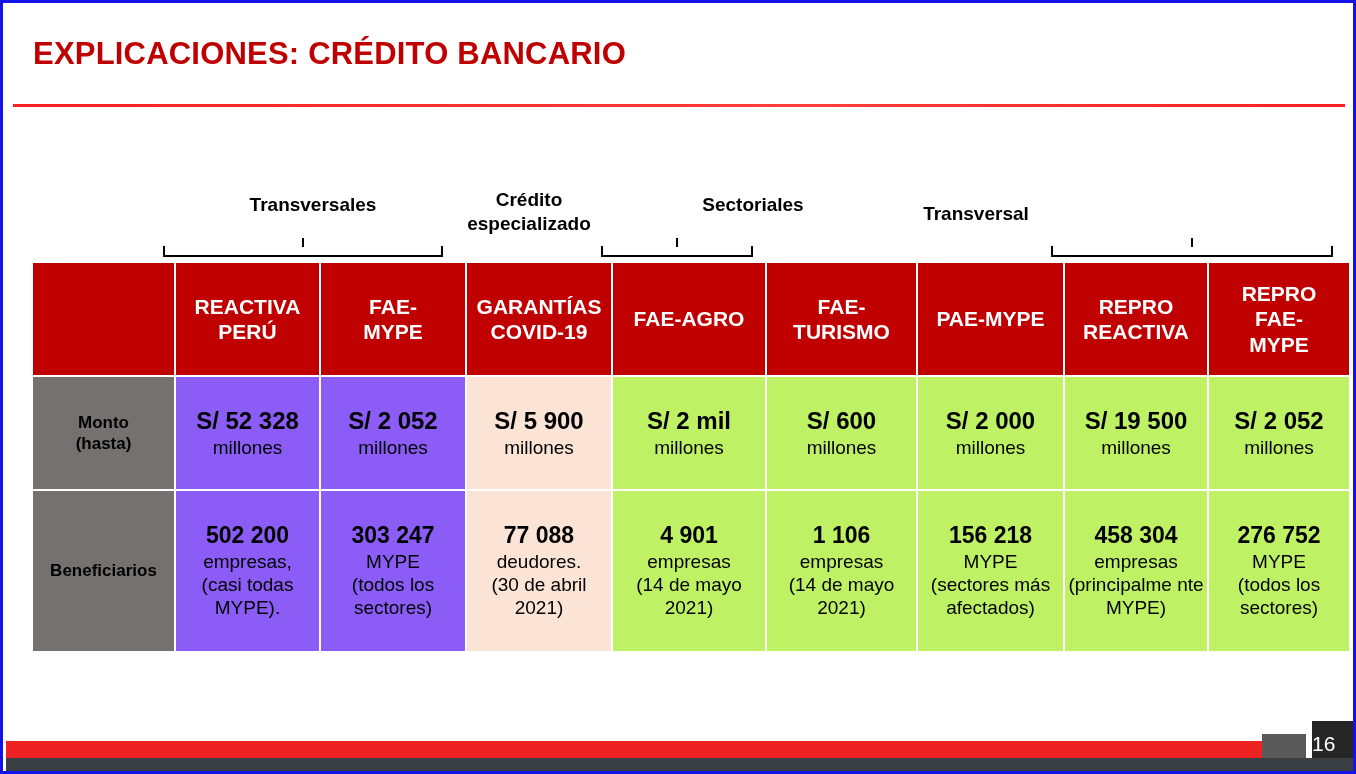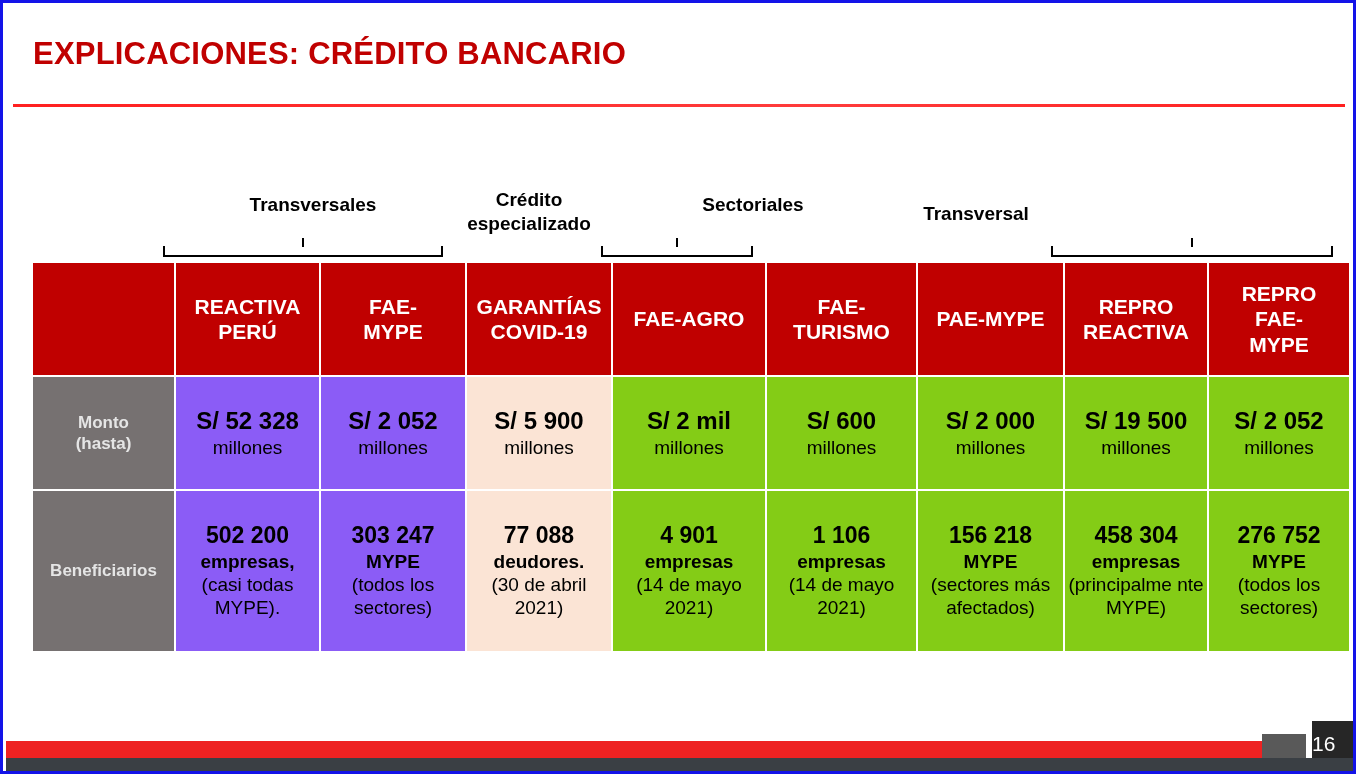--- a/index.html
+++ b/index.html
@@ -99,44 +99,44 @@
     background: #c00000;
     color: #ffffff;
     font-weight: bold;
     font-size: 21px;
     line-height: 1.2;
     height: 112px;
   }
   .hdr-blank { background: #c00000; }
   .rowlbl {
     background: #767171;
-    color: #e5e5e5;
+    color: #000000;
     font-weight: bold;
     font-size: 17px;
     line-height: 1.25;
   }
   .r-monto td { height: 112px; }
   .r-benef td { height: 160px; }
 
   .cell-main {
     font-weight: bold;
     font-size: 24px;
     color: #000;
     line-height: 1.2;
   }
   .cell-sub {
     font-size: 19px;
     color: #000;
     line-height: 1.22;
   }
-  .cell-sub b { font-weight: bold; text-align: center; }
+  .cell-sub b { font-weight: normal; text-align: center; }
 
   .bg-blue { background: #8b5cf6; }
   .bg-peach { background: #fbe4d5; }
-  .bg-gray { background: #84cc16; }
+  .bg-gray { background: #bef264; }
 
   .benef .cell-main { font-size: 23px; }
   .benef .cell-sub { font-size: 19px; }
 
   
   #footer-red {
     position: absolute;
     left: 3px;
     top: 738px;
     width: 1256px;

